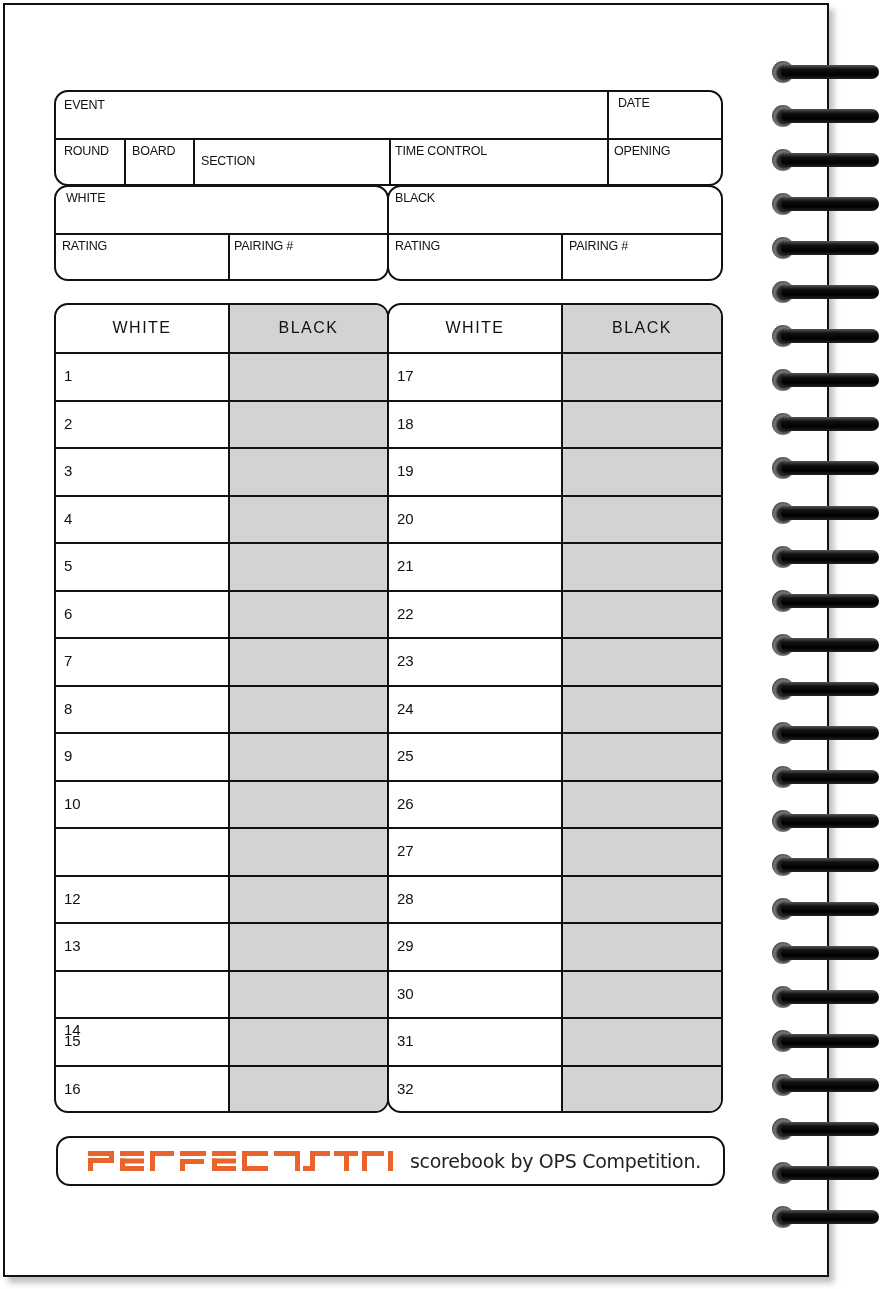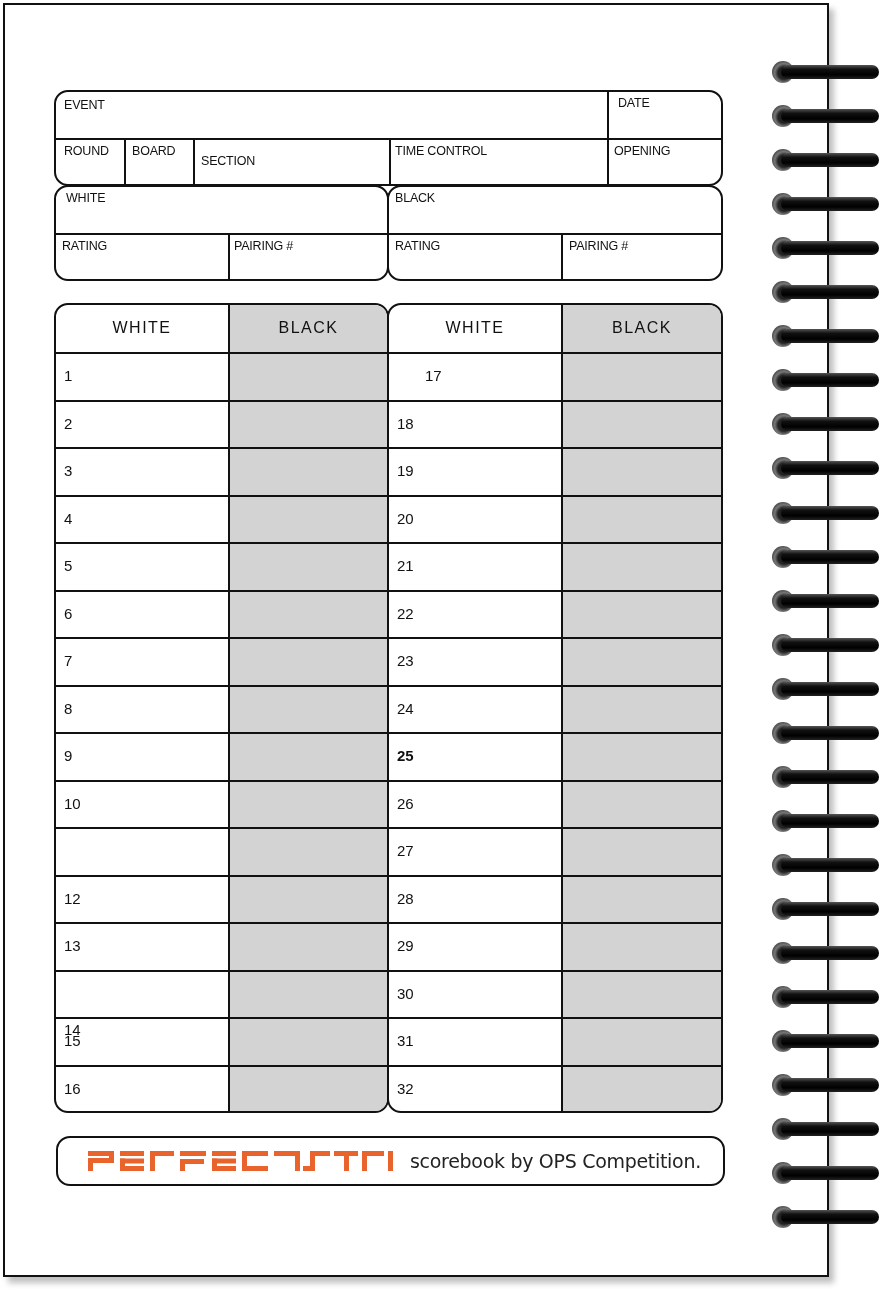--- a/index.html
+++ b/index.html
@@ -204,21 +204,21 @@
       <div class="abs" style="left: 174px; top: 0px; right: 0px; height: 100%;"></div>
     </div>
   </div>
 
 <div class="abs tbl" id="tbl-right" style="left:387px; top:303px; width:336px; height:810px;">
   <div class="abs grey" style="left:174px; top:0; width:160px; height:806px;"></div>
   <div class="colhdr" style="left:0; width:172px;">WHITE</div>
   <div class="colhdr" style="left:174px; width:158px;">BLACK</div>
   <div class="vline" style="left:172px; top:0; bottom:0;"></div>
 <div class="hline" style="left: 0px; right: 0px; top: 47px;"></div>
-    <div class="abs" style="left: 0px; top: 49px; width: 100%; height: 45.5px; margin-left: 28px;">
+    <div class="abs" style="left: 0px; top: 49px; width: 100%; height: 45.5px;">
       <div class="abs" style="left: 0px; top: 0px; width: 172px; height: 100%;">
         <span class="rownum" style="left: 8px; top: 13px;">17</span>
       </div>
       <div class="abs" style="left: 174px; top: 0px; right: 0px; height: 100%;"></div>
     </div>
     <div class="hline" style="left: 0px; right: 0px; top: 94.5px;"></div>
     <div class="abs" style="left: 0px; top: 96.5px; width: 100%; height: 45.5px;">
       <div class="abs" style="left: 0px; top: 0px; width: 172px; height: 100%;">
         <span class="rownum" style="left: 8px; top: 13px;">18</span>
       </div>
@@ -260,21 +260,21 @@
       <div class="abs" style="left: 174px; top: 0px; right: 0px; height: 100%;"></div>
     </div>
     <div class="hline" style="left: 0px; right: 0px; top: 379.5px;"></div>
     <div class="abs" style="left: 0px; top: 381.5px; width: 100%; height: 45.5px;">
       <div class="abs" style="left: 0px; top: 0px; width: 172px; height: 100%;">
         <span class="rownum" style="left: 8px; top: 13px;">24</span>
       </div>
       <div class="abs" style="left: 174px; top: 0px; right: 0px; height: 100%;"></div>
     </div>
     <div class="hline" style="left: 0px; right: 0px; top: 427px;"></div>
-    <div class="abs" style="left: 0px; top: 429px; width: 100%; height: 45.5px; font-weight: bold;">
+    <div class="abs" style="left: 0px; top: 429px; width: 100%; height: 45.5px;">
       <div class="abs" style="left: 0px; top: 0px; width: 172px; height: 100%;">
         <span class="rownum" style="left: 8px; top: 13px;">25</span>
       </div>
       <div class="abs" style="left: 174px; top: 0px; right: 0px; height: 100%;"></div>
     </div>
     <div class="hline" style="left: 0px; right: 0px; top: 474.5px;"></div>
     <div class="abs" style="left: 0px; top: 476.5px; width: 100%; height: 45.5px; border-radius: 8px;">
       <div class="abs" style="left: 0px; top: 0px; width: 172px; height: 100%;">
         <span class="rownum" style="left: 8px; top: 13px;">26</span>
       </div>

